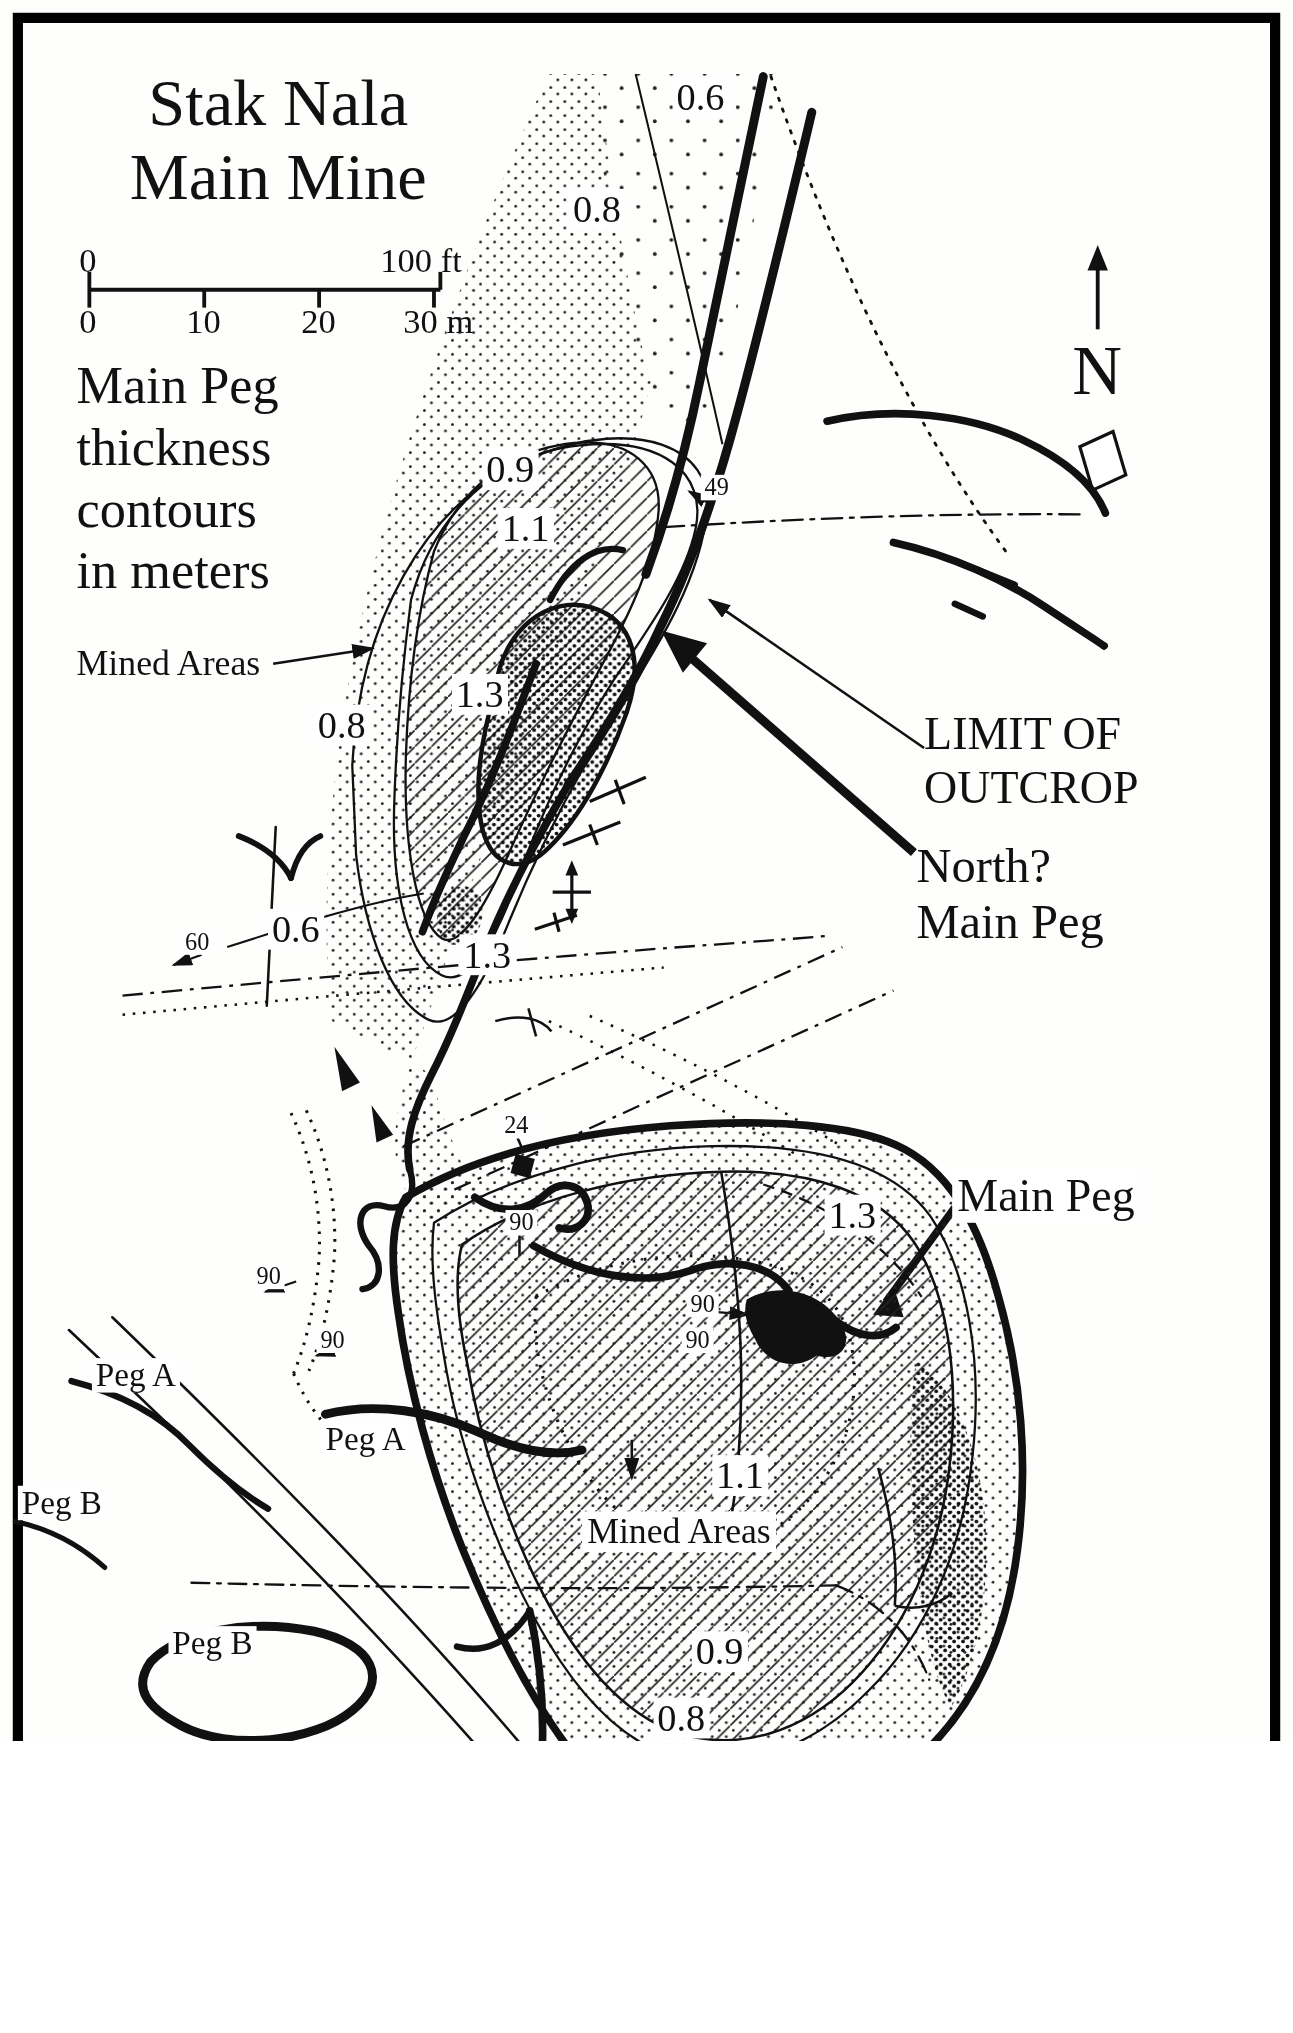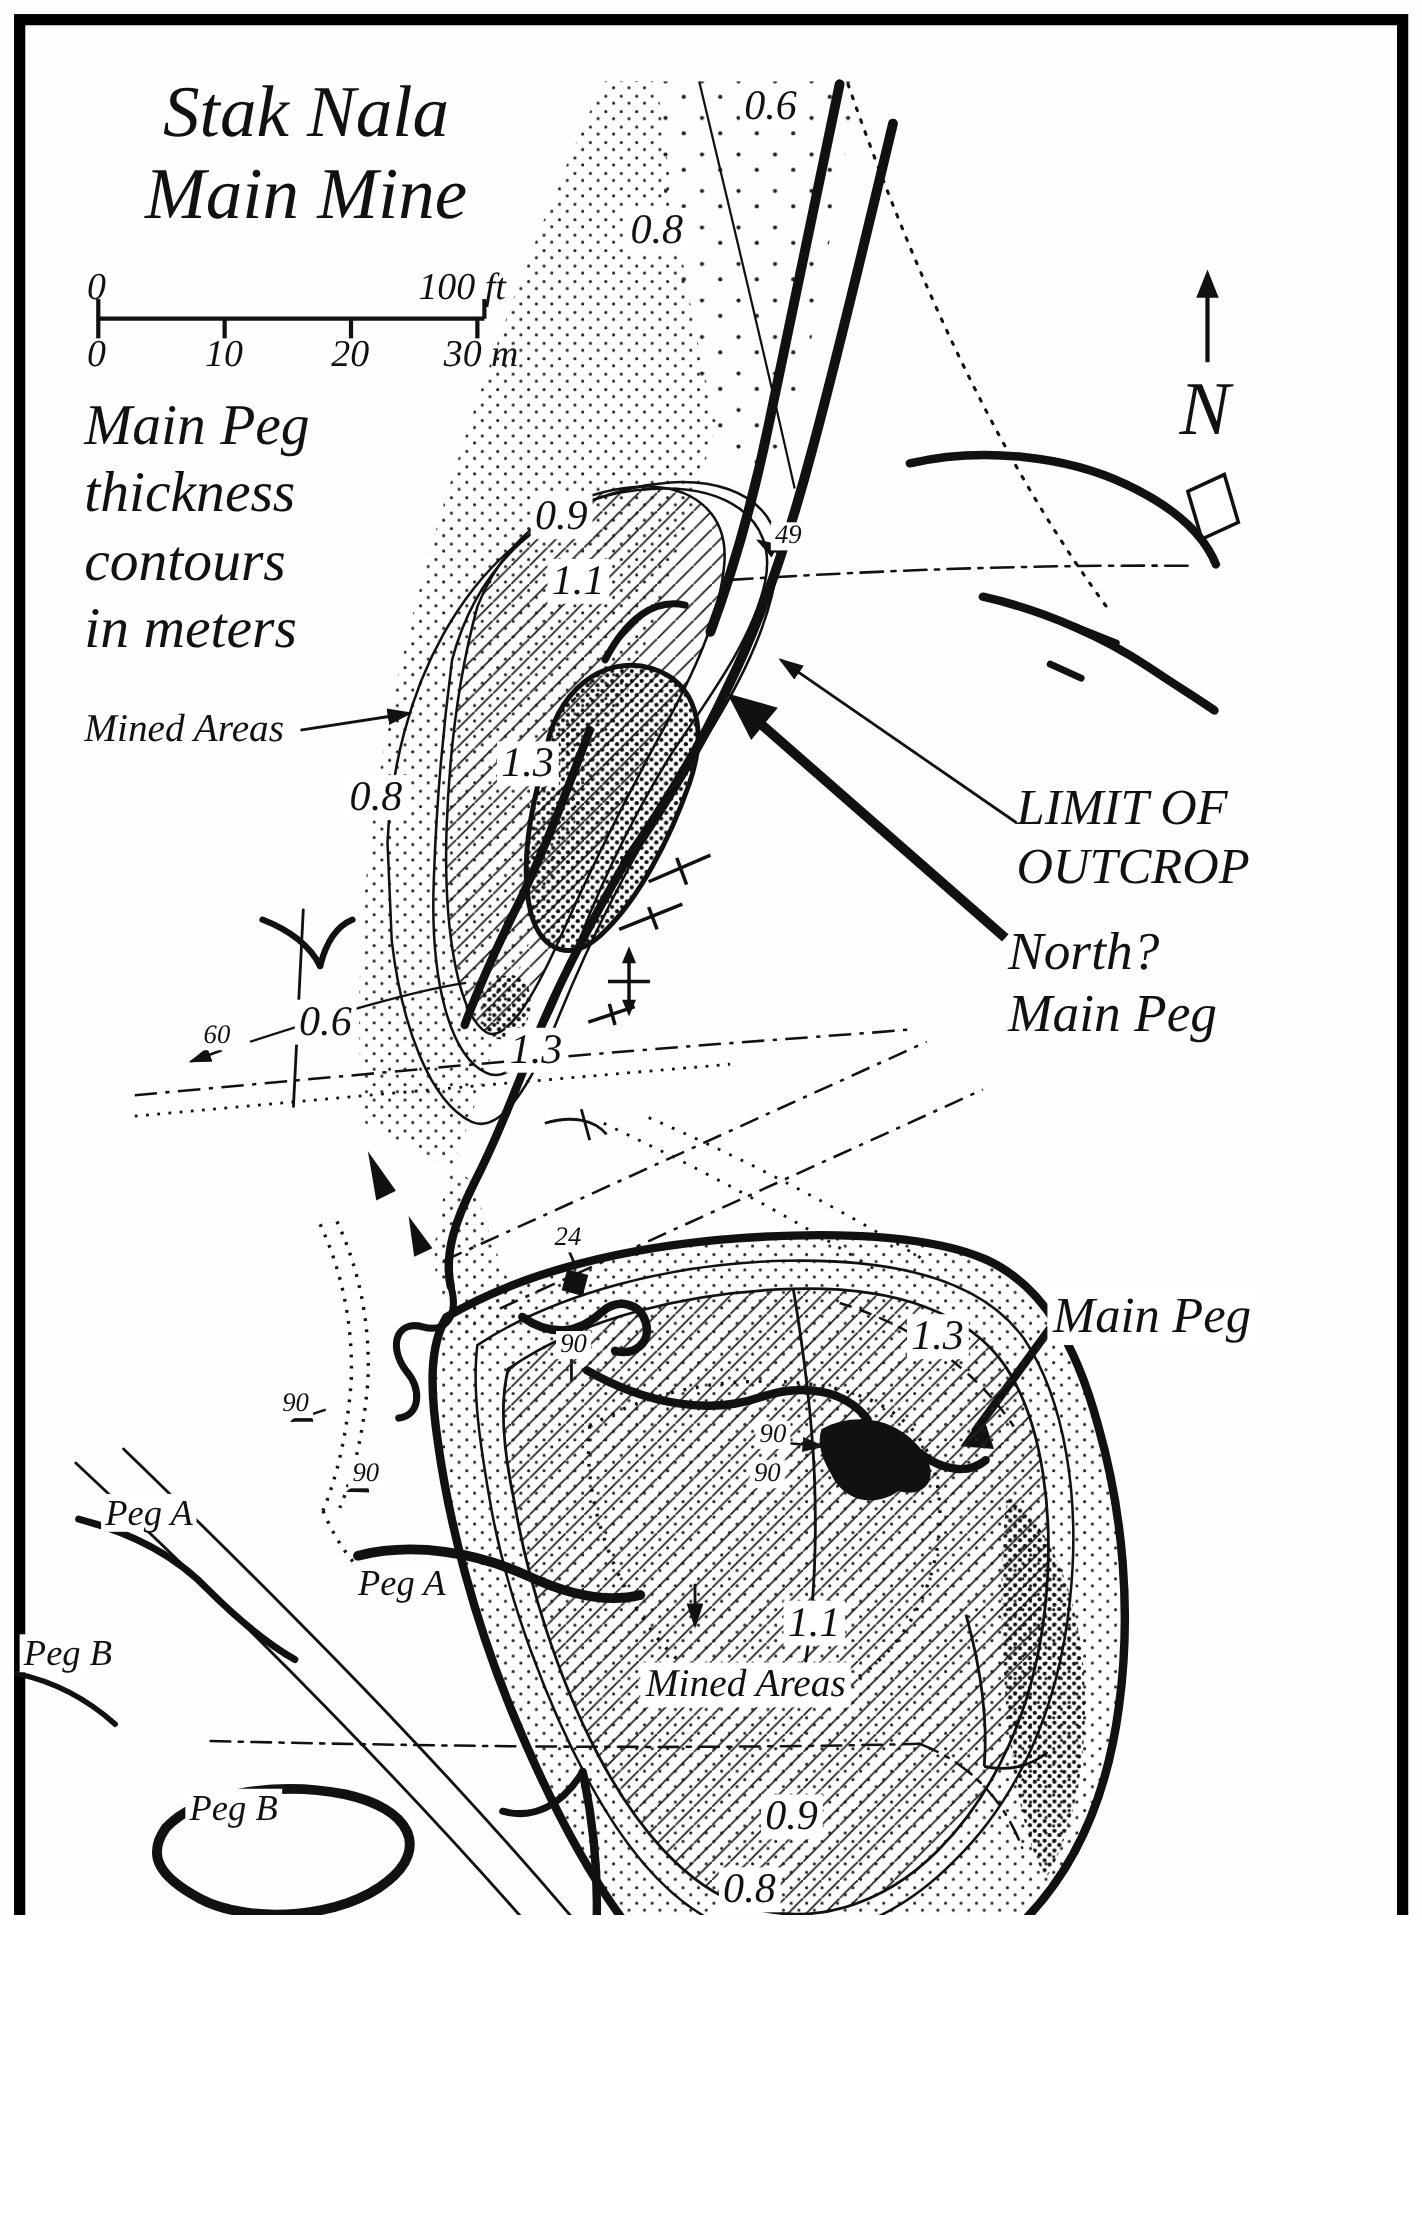--- a/index.html
+++ b/index.html
@@ -1,18 +1,18 @@
 <!DOCTYPE html>
 <html><head>
 <meta charset="utf-8">
 <style>
   * { margin:0; padding:0; box-sizing:border-box; }
   html,body { background:#ffffff; }
   .viewport {
-    width:1293px; height:1741px; overflow:hidden; position:relative; background:#c4b5fd;font-style:italic;
+    width:1293px; height:1741px; overflow:hidden; position:relative; background:#c4b5fd;
   }
   .stage {
     position:relative; width:1013px; height:1593px;
     transform:scale(1.27641); transform-origin:0 0;
     background:#fefefd; color:#111;
     font-family:"Liberation Serif","DejaVu Serif",serif;
   }
   .artwork { position:absolute; left:0; top:0; width:1013px; height:1593px; }
   .map-label {
     position:absolute; background:#fff; padding:0 3px; line-height:1.05;

